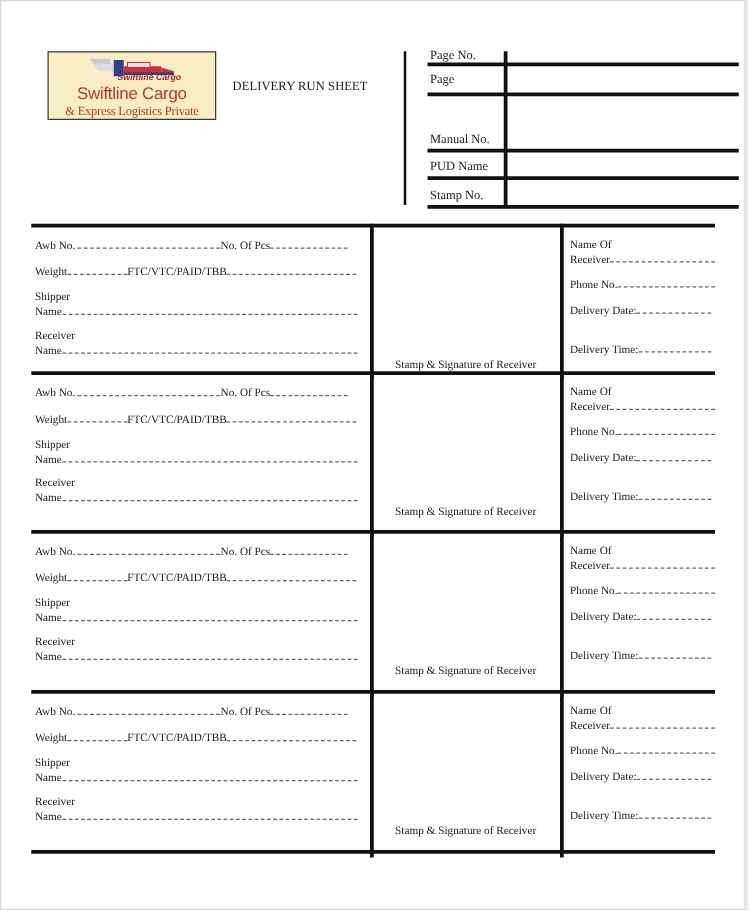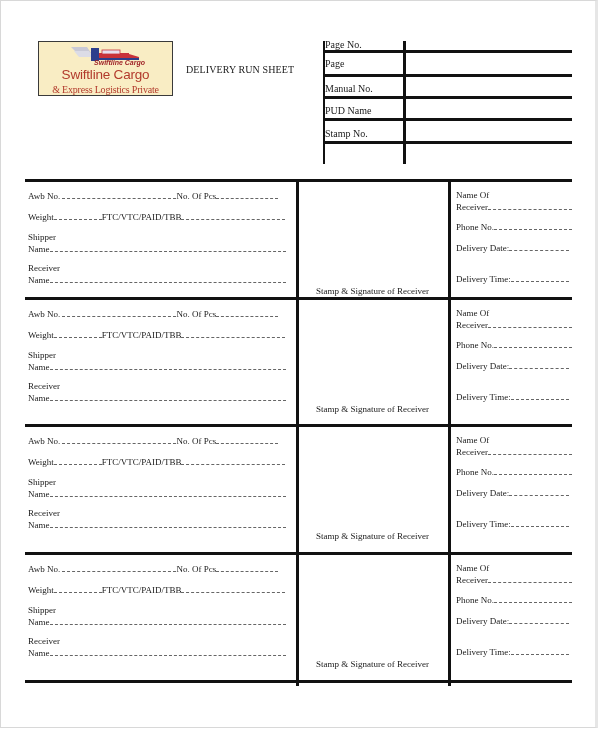--- a/index.html
+++ b/index.html
@@ -37,21 +37,21 @@
     position:absolute; left:0; right:0; top:42px;
     font-size:10px; color:#b23a2c;
     font-family:Liberation Serif, serif; letter-spacing:-0.2px;
   }
   .doc-title {
     position:absolute; left:186px; top:64px;
     font-size:10px; letter-spacing:0.1px;
   }
   
   .info-table {
-    position:absolute; left:323px; top:41px; width:249px;
+    position:absolute; left:323px; top:41px; width:249px;padding-left:19px;
   }
   .info-row {
     position:relative; box-sizing:border-box;
     border-bottom:3px solid #111;
     font-size:10px;
   }
   .info-row .lbl { position:absolute; left:2px; bottom:2px; }
   .info-vline-left {
     position:absolute; left:323px; top:41px; width:2px; height:123px; background:#111;
   }
@@ -89,21 +89,21 @@
 
 <div class="info-vline-left"></div>
 <div class="info-vline-mid"></div>
 <div class="info-table">
   <div class="info-row" style="height:12px;">
     <span class="lbl" style="bottom:0px;">Page No.</span>
   </div>
   <div class="info-row" style="height:24px;">
     <span class="lbl" style="bottom:5px;">Page</span>
   </div>
-  <div class="info-row" style="height:22px;">
+  <div class="info-row" style="height:22px;margin-top:23px;">
     <span class="lbl">Manual No.</span>
   </div>
   <div class="info-row" style="height:22px;">
     <span class="lbl">PUD Name</span>
   </div>
   <div class="info-row" style="height:23px;">
     <span class="lbl">Stamp No.</span>
   </div>
 </div>
 

